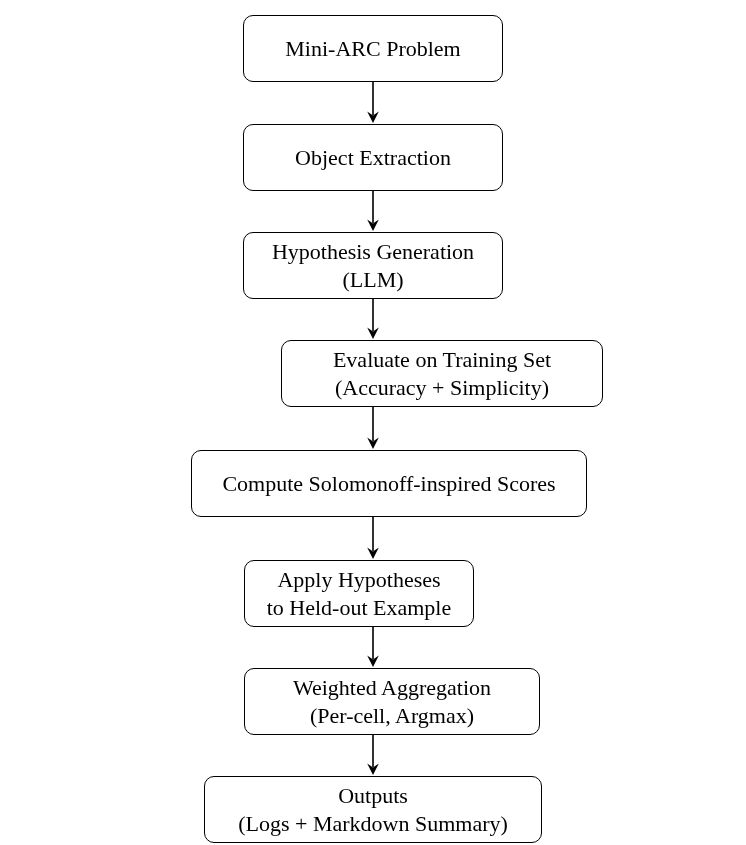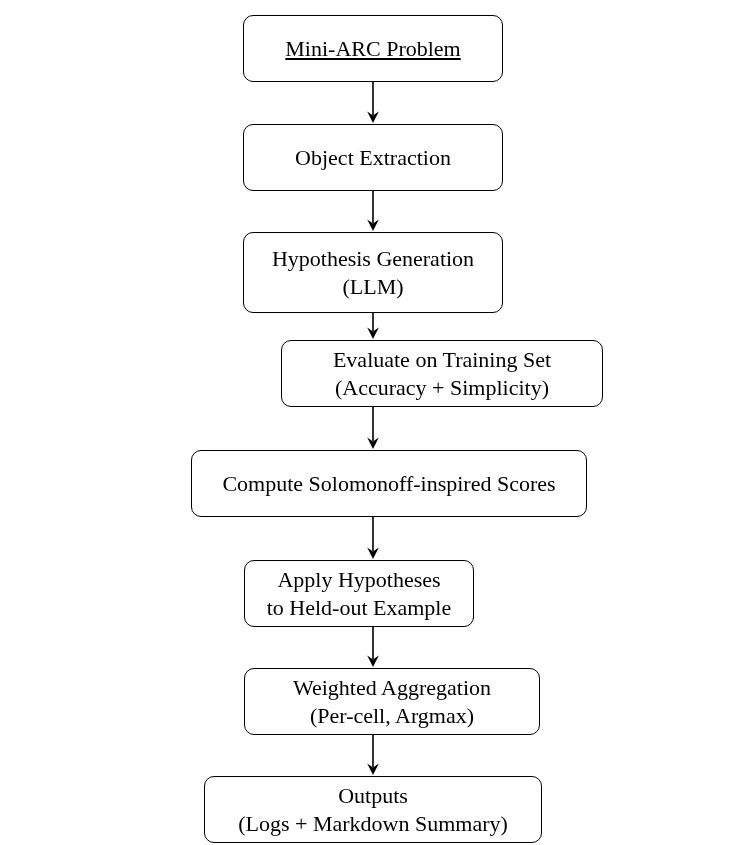--- a/index.html
+++ b/index.html
@@ -27,23 +27,23 @@
     justify-content: center;
     text-align: center;
   }
   .node-label {
     white-space: pre-line;
     font-size: 22px;
     line-height: 28px;
     color: #000000;
   }
   
-  .n1 { left: 243px; top: 15px;  width: 260px; height: 67px; text-decoration: underline; }
+  .n1 { left: 243px; top: 15px;  width: 260px; height: 67px; }
   .n2 { left: 243px; top: 124px; width: 260px; height: 67px; }
-  .n3 { left: 243px; top: 232px; width: 260px; height: 81px; }
+  .n3 { left: 243px; top: 232px; width: 260px; height: 67px; }
   .n4 { left: 234px; top: 340px; width: 322px; height: 67px; margin-left: 47px; }
   .n5 { left: 175px; top: 450px; width: 396px; height: 67px; margin-left: 16px; }
   .n6 { left: 244px; top: 560px; width: 230px; height: 67px; }
   .n7 { left: 244px; top: 668px; width: 296px; height: 67px; }
   .n8 { left: 204px; top: 776px; width: 338px; height: 67px; }
   .arrows {
     position: absolute;
     left: 0;
     top: 0;
     width: 746px;

